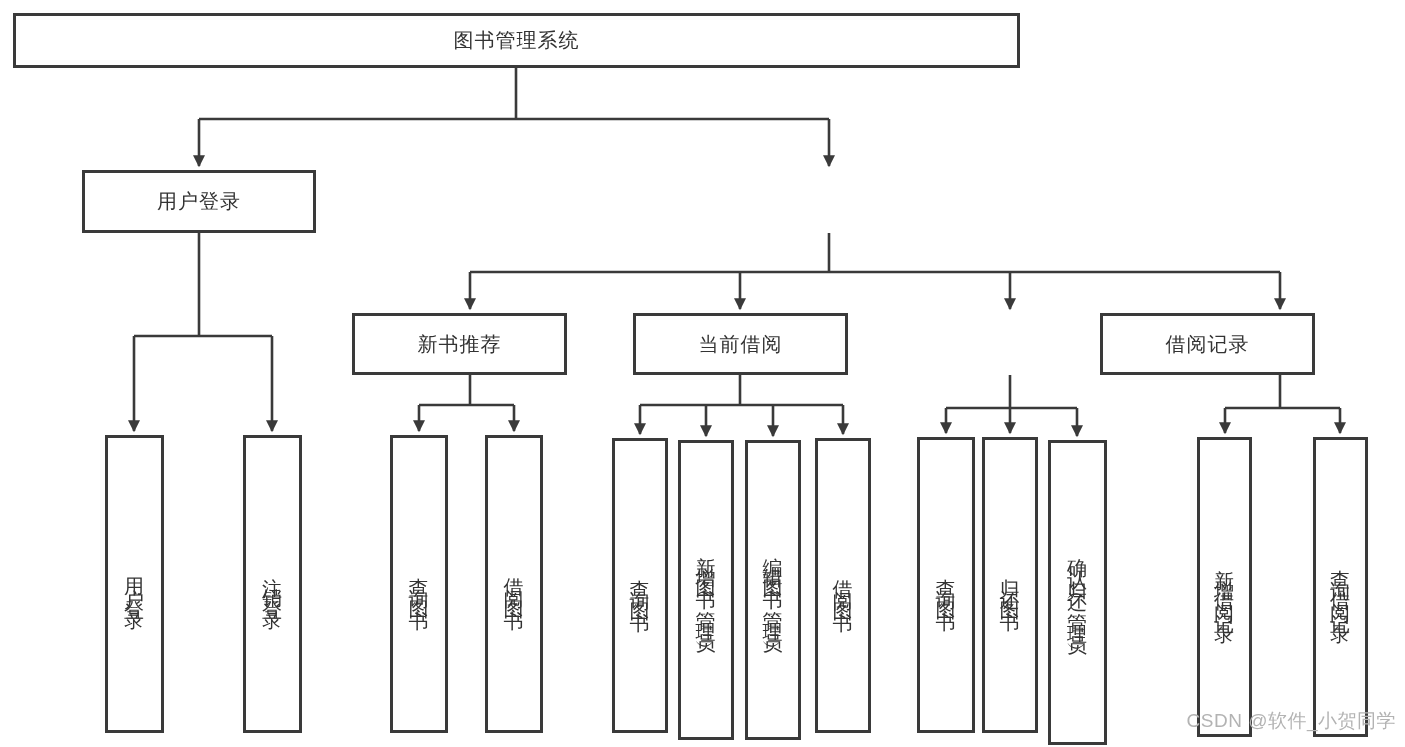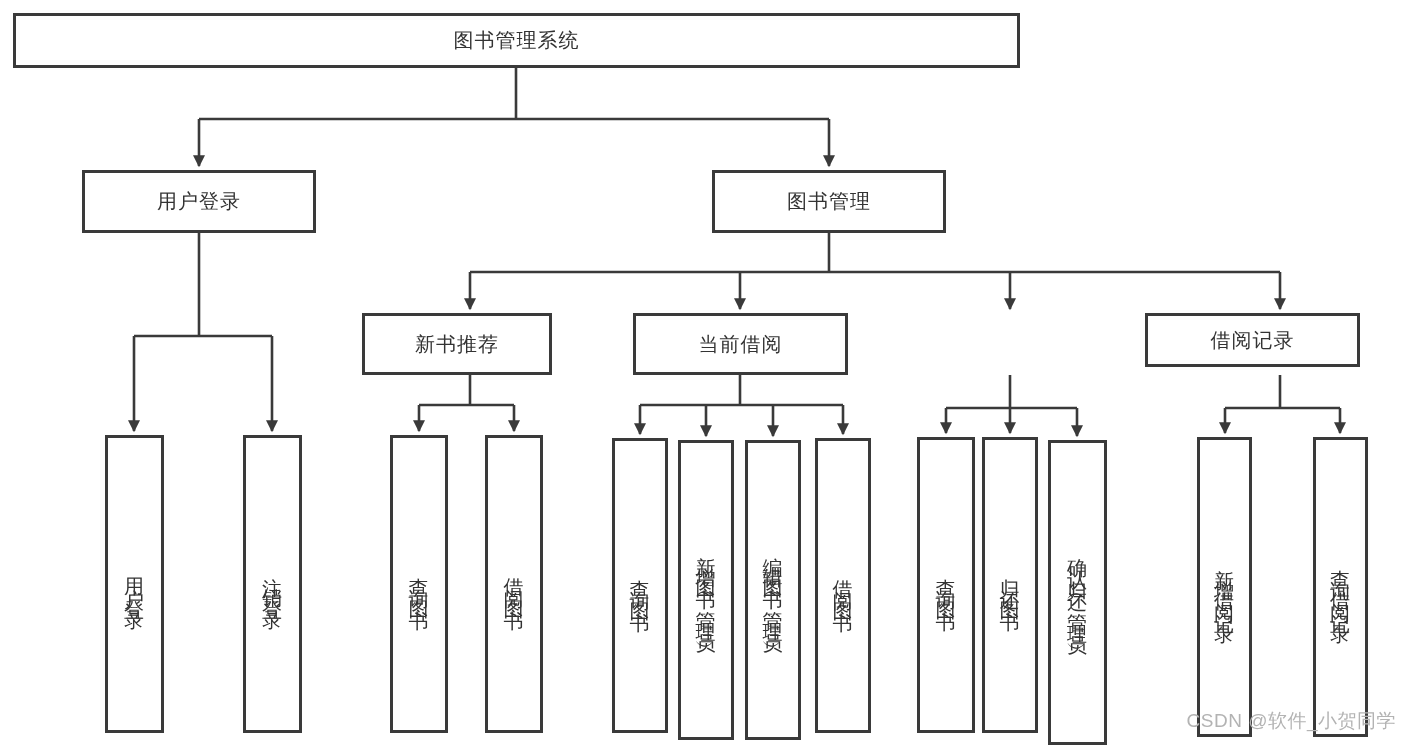--- a/index.html
+++ b/index.html
@@ -113,25 +113,24 @@
 
     <path class="ln" d="M1280,375 V408"></path>
     <path class="ln" d="M1225,408 H1340"></path>
     <path class="ln" d="M1225,408 V433" marker-end="url(#arrow)"></path>
     <path class="ln" d="M1340,408 V433" marker-end="url(#arrow)"></path>
   </svg>
 
   <div class="box h root" style="left:13px;top:13px;width:1007px;height:55px">图书管理系统</div>
 
   <div class="box h" style="left:82px;top:170px;width:234px;height:63px">用户登录</div>
-  <div class="box h" style="left:712px;top:170px;width:234px;height:63px">图书管理</div>
 
-  <div class="box h" style="left:362px;top:313px;width:190px;height:62px">新书推荐</div>
+  <div class="box h" style="left:352px;top:313px;width:215px;height:62px">新书推荐</div>
   <div class="box h" style="left:633px;top:313px;width:215px;height:62px">当前借阅</div>
-  <div class="box h" style="left:1145px;top:313px;width:215px;height:54px">借阅记录</div>
+  <div class="box h" style="left:1100px;top:313px;width:215px;height:62px">借阅记录</div>
 
   <div class="box v" style="left:105px;top:435px;width:59px;height:298px">
     <span class="vtext">用户登录</span>
   </div>
   <div class="box v" style="left:243px;top:435px;width:59px;height:298px">
     <span class="vtext">注销登录</span>
   </div>
 
   <div class="box v" style="left:390px;top:435px;width:58px;height:298px">
     <span class="vtext">查询图书</span>

